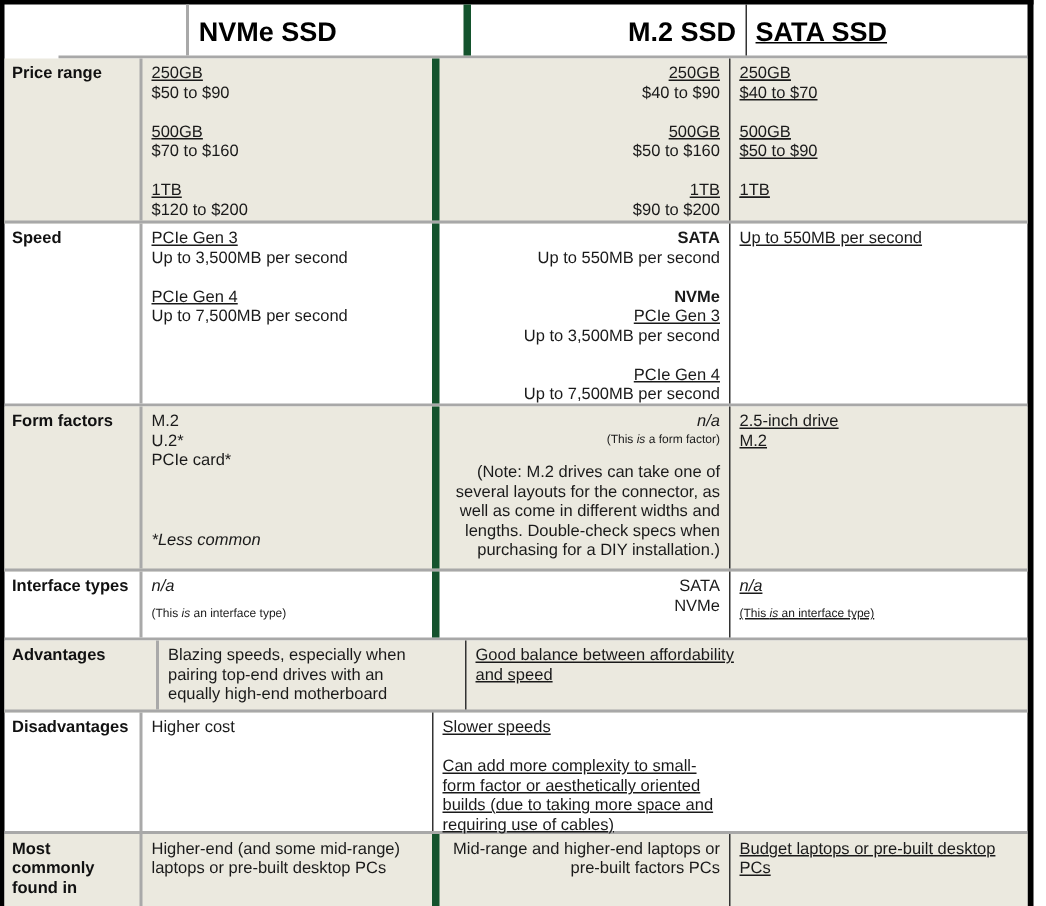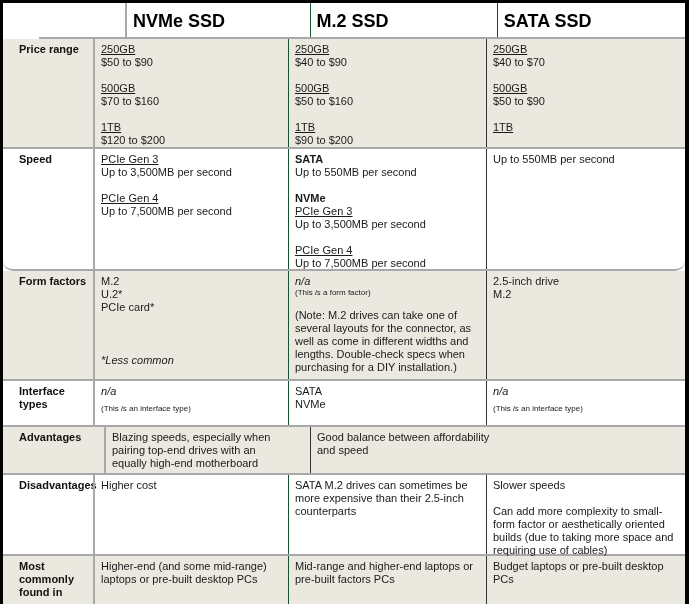--- a/index.html
+++ b/index.html
@@ -5,24 +5,24 @@
   html, body { margin: 0; padding: 0; background: #ffffff; }
   body { width: 697px; height: 604px; overflow: hidden; position: relative;
          font-family: "Liberation Sans", sans-serif; color: #1a1a1a; }
   .table { position: absolute; left: 0; top: 0; width: 689px; height: 604px;
            border-top: 3px solid #000; border-left: 3px solid #000; border-right: 4px solid #000;
            box-sizing: border-box; }
   .row { display: flex; border-bottom: 2px solid #a8a8a8; box-sizing: border-box; }
   .row.shade { background: #ebe9df; }
   .row.last { border-bottom: none; }
   .cell { box-sizing: border-box; padding: 4px 6px 0 6px; font-size: 11px; line-height: 13px; }
-  .c0 { width: 90px; font-weight: bold; color: #111; padding-left: 16px; }
+  .c0 { width: 90px; font-weight: bold; color: #111; padding-left: 5px; }
   .c1 { width: 195px; border-left: 2px solid #a9a9a9; }
-  .c2 { width: 198px; border-left: 1px solid #14532d; }
-  .c3 { width: 199px; border-left: 1px solid #333; }
+  .c2 { width: 198px; border-left: 5px solid #14532d; text-align: right; }
+  .c3 { width: 199px; border-left: 1px solid #333; text-decoration: underline; }
   .hdr .cell { font-size: 18px; line-height: 20px; font-weight: bold; padding-top: 8px; color: #000; }
   .u { text-decoration: underline; }
   .gap { display: block; height: 13px; }
   .b { font-weight: bold; }
   .i { font-style: italic; }
   .small { font-size: 8px; line-height: 10px; }
   .line { display: block; }
 </style>
 </head>
 <body>
@@ -62,21 +62,21 @@
       <span class="line u">250GB</span>
       <span class="line">$40 to $70</span>
       <span class="gap"></span>
       <span class="line u">500GB</span>
       <span class="line">$50 to $90</span>
       <span class="gap"></span>
       <span class="line u">1TB</span>
     </div>
   </div>
 
-  <div class="row" style="height:122px;border-radius:10px;">
+  <div class="row" style="height:122px;">
     <div class="cell c0">Speed</div>
     <div class="cell c1">
       <span class="line u">PCIe Gen 3</span>
       <span class="line">Up to 3,500MB per second</span>
       <span class="gap"></span>
       <span class="line u">PCIe Gen 4</span>
       <span class="line">Up to 7,500MB per second</span>
     </div>
     <div class="cell c2">
       <span class="line b">SATA</span>
@@ -130,21 +130,20 @@
 
   <div class="row shade" style="height:48px;gap:11px;">
     <div class="cell c0">Advantages</div>
     <div class="cell c1">Blazing speeds, especially when pairing top-end drives with an equally high-end motherboard</div>
     <div class="cell c3">Good balance between affordability and speed</div>
   </div>
 
   <div class="row" style="height:81px;">
     <div class="cell c0">Disadvantages</div>
     <div class="cell c1">Higher cost</div>
-    <div class="cell c2">SATA M.2 drives can sometimes be more expensive than their 2.5-inch counterparts</div>
     <div class="cell c3">
       <span class="line">Slower speeds</span>
       <span class="gap"></span>
       <span class="line">Can add more complexity to small-form factor or aesthetically oriented builds (due to taking more space and requiring use of cables)</span>
     </div>
   </div>
 
   <div class="row shade last" style="height:48px;">
     <div class="cell c0">Most commonly found in</div>
     <div class="cell c1">Higher-end (and some mid-range) laptops or pre-built desktop PCs</div>

